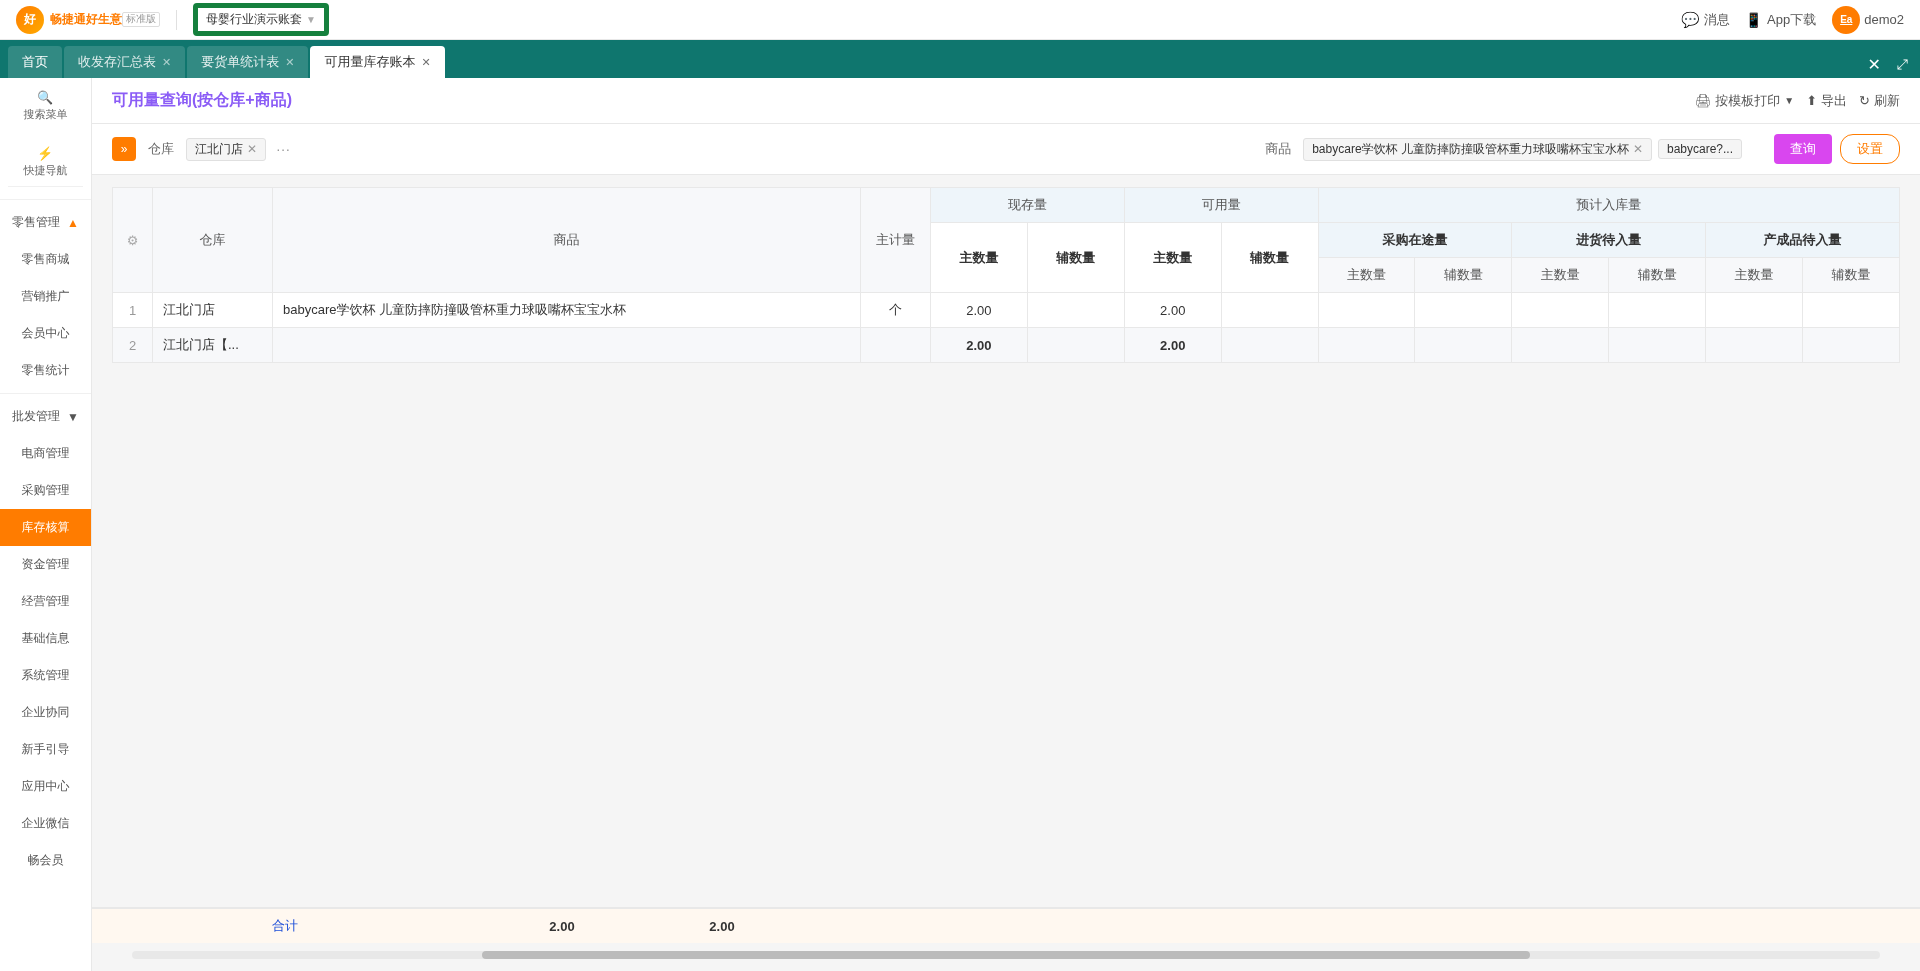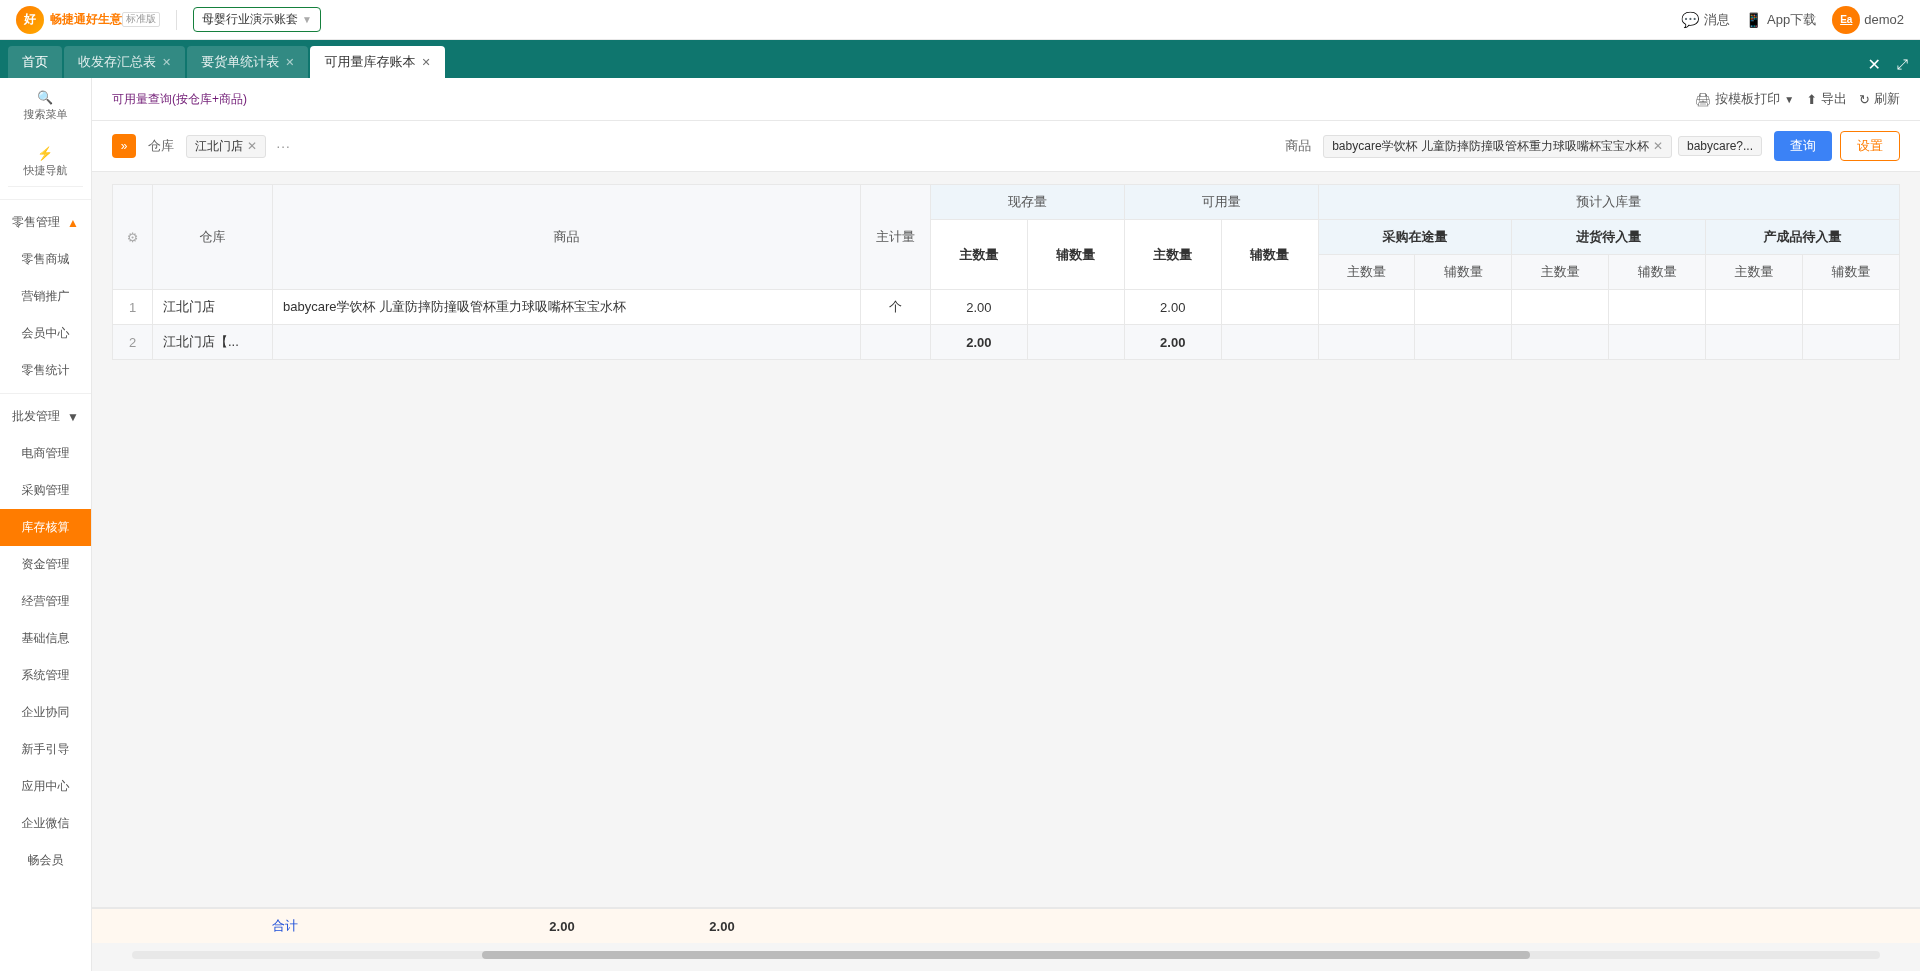--- a/index.html
+++ b/index.html
@@ -4,21 +4,21 @@
   <style>
     * { margin: 0; padding: 0; box-sizing: border-box; }
     body { font-family: 'Microsoft YaHei', Arial, sans-serif; font-size: 13px; color: #333; background: #f5f5f5; width: 1920px; height: 971px; overflow: hidden; display: flex; flex-direction: column; }
 
     
     .top-bar { height: 40px; background: #fff; display: flex; align-items: center; justify-content: space-between; padding: 0 16px; border-bottom: 1px solid #e8e8e8; flex-shrink: 0; }
     .top-bar-left { display: flex; align-items: center; gap: 8px; }
     .logo-area { display: flex; align-items: center; gap: 6px; }
     .logo-icon { width: 28px; height: 28px; background: linear-gradient(135deg, #ff7c00, #ffaa00); border-radius: 50%; display: flex; align-items: center; justify-content: center; color: white; font-size: 12px; font-weight: bold; }
     .template-badge { font-size: 11px; color: #999; border: 1px solid #ddd; padding: 1px 4px; border-radius: 3px; }
-    .industry-selector { display: flex; align-items: center; gap: 4px; border: 1px solid #15803d; border-radius: 4px; padding: 3px 8px; cursor: pointer; font-size: 12px; color: #333; background: #fff; }
+    .industry-selector { display: flex; align-items: center; gap: 4px; border: 5px solid #15803d; border-radius: 4px; padding: 3px 8px; cursor: pointer; font-size: 12px; color: #333; background: #fff; }
     .top-bar-right { display: flex; align-items: center; gap: 16px; font-size: 13px; color: #555; }
     .top-bar-right-item { display: flex; align-items: center; gap: 4px; cursor: pointer; }
     .avatar { width: 28px; height: 28px; border-radius: 50%; background: #ff7c00; display: flex; align-items: center; justify-content: center; color: white; font-size: 11px; overflow: hidden; }
 
     
     .nav-tabs { height: 38px; background: #0f766e; display: flex; align-items: flex-end; padding: 0 8px; flex-shrink: 0; gap: 2px; }
     .nav-tab { height: 32px; padding: 0 14px; display: flex; align-items: center; gap: 6px; cursor: pointer; font-size: 13px; color: rgba(255,255,255,0.85); background: rgba(255,255,255,0.15); border-radius: 4px 4px 0 0; white-space: nowrap; }
     .nav-tab.active { background: #fff; color: #333; font-weight: 500; }
     .nav-tab .close-btn { font-size: 11px; opacity: 0.7; }
     .nav-tab-home { color: white; }
@@ -36,37 +36,37 @@
     .sidebar-item { padding: 10px 8px; text-align: center; cursor: pointer; font-size: 12px; color: #555; display: flex; align-items: center; justify-content: center; flex-direction: column; gap: 2px; }
     .sidebar-item.active { color: #fff; background: #ff7c00; justify-content: center; }
     .sidebar-item-with-arrow { display: flex; align-items: center; justify-content: space-between; padding: 10px 12px; cursor: pointer; font-size: 12px; color: #555; }
     .sidebar-divider { height: 1px; background: #f0f0f0; margin: 4px 0; }
 
     
     .content-area { flex: 1; overflow: hidden; display: flex; flex-direction: column; background: #f5f5f5; }
 
     
     .page-header { background: #fff; padding: 12px 20px; display: flex; align-items: center; justify-content: space-between; border-bottom: 1px solid #e8e8e8; flex-shrink: 0; }
-    .page-title { font-size: 12px; font-weight: 400; color: #701a75; }
+    .page-title { font-size: 16px; font-weight: 700; color: #8b5cf6; }
     .page-header-actions { display: flex; align-items: center; gap: 12px; }
     .action-btn { display: flex; align-items: center; gap: 4px; color: #555; cursor: pointer; font-size: 13px; background: none; border: none; }
 
     
     .filter-area { background: #fff; padding: 10px 20px; display: flex; align-items: center; gap: 12px; border-bottom: 1px solid #e8e8e8; flex-shrink: 0; }
     .filter-toggle-btn { width: 24px; height: 24px; background: #ff7c00; color: white; border: none; border-radius: 4px; cursor: pointer; display: flex; align-items: center; justify-content: center; font-size: 14px; }
     .filter-label { color: #666; font-size: 13px; flex-shrink: 0; }
     .filter-tags { display: flex; align-items: center; gap: 6px; flex: 1; }
     .filter-tag { display: flex; align-items: center; gap: 4px; background: #f5f5f5; border: 1px solid #e0e0e0; border-radius: 3px; padding: 2px 8px; font-size: 12px; color: #333; }
     .filter-tag .remove-tag { cursor: pointer; color: #999; font-size: 12px; }
     .filter-more-btn { color: #999; cursor: pointer; font-size: 14px; padding: 0 4px; }
     .filter-product-label { color: #666; font-size: 13px; flex-shrink: 0; }
     .filter-product-tags { display: flex; align-items: center; gap: 6px; }
     .filter-actions { display: flex; gap: 8px; margin-left: auto; }
-    .btn-query { background: #3b82f6; color: white; border: none; border-radius: 4px; padding: 6px 16px; cursor: pointer; font-size: 13px; }
-    .btn-settings { background: #fff; color: #ff7c00; border: 1px solid #ff7c00; border-radius: 4px; padding: 5px 16px; cursor: pointer; font-size: 13px; }
+    .btn-query { background: #d946ef; color: white; border: none; border-radius: 4px; padding: 6px 16px; cursor: pointer; font-size: 13px; margin-left: 20px; }
+    .btn-settings { background: #fff; color: #ff7c00; border: 1px solid #ff7c00; border-radius: 13px; padding: 5px 16px; cursor: pointer; font-size: 13px; }
 
     
     .table-area { flex: 1; overflow: auto; padding: 12px 20px; display: flex; flex-direction: column; }
     .data-table { border-collapse: collapse; width: 100%; background: #fff; border: 1px solid #e8e8e8; font-size: 13px; }
     .data-table th, .data-table td { border: 1px solid #e8e8e8; padding: 8px 10px; text-align: center; white-space: nowrap; }
     .data-table thead tr:first-child th { background: #f7f8fa; color: #555; font-weight: 500; margin-left: 26px; }
     .data-table thead tr:last-child th { background: #f7f8fa; color: #555; font-weight: 500; }
     .data-table tbody tr:nth-child(even) { background: #fafafa; }
     .data-table .row-num { color: #999; }
     .data-table .text-left { text-align: left; }

